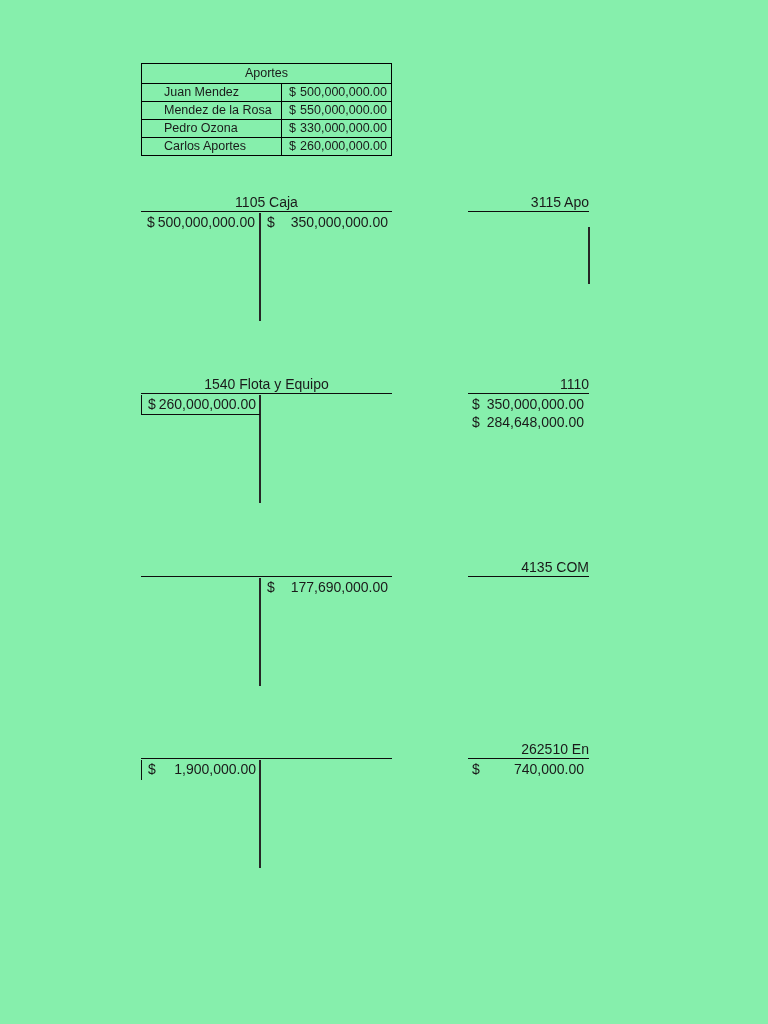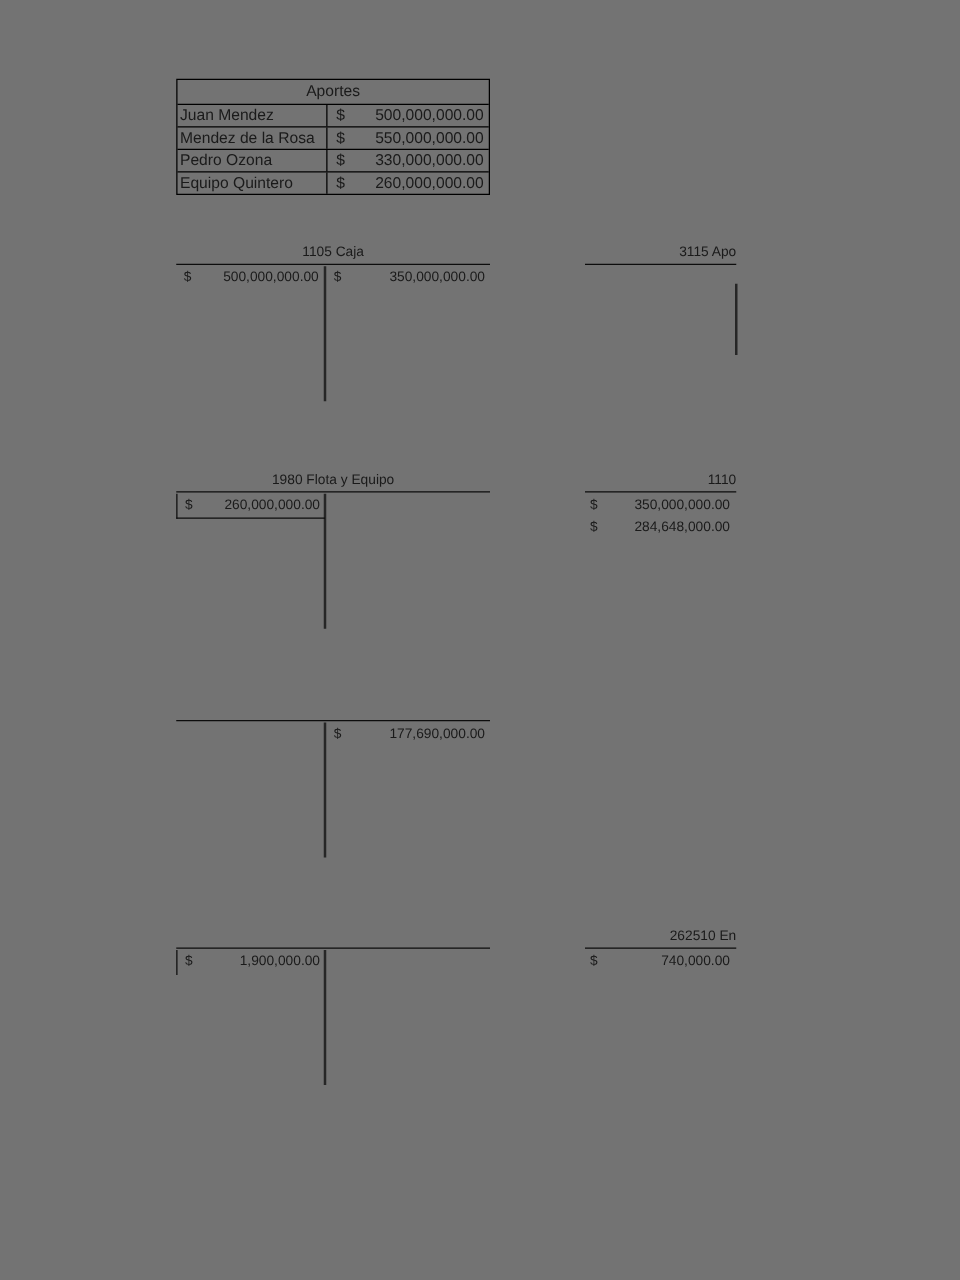--- a/index.html
+++ b/index.html
@@ -1,19 +1,19 @@
 <!DOCTYPE html>
 <html><head>
 <meta charset="utf-8">
 <style>
   html,body { margin:0; padding:0; }
   .page {
     position:relative;
     width:768px; height:1024px;
-    background:#737373;
+    background:#86efac;
     font-family:"Liberation Sans", sans-serif;
     color:#1a1a1a;
     overflow:hidden;
   }
 
   
   .tbl {
     position:absolute; left:141px; top:63px; width:251px;
     border:1.5px solid #000; box-sizing:border-box;
     font-size:12.5px;
@@ -23,29 +23,29 @@
     border-bottom:1.5px solid #000;
   }
   .tbl-row {
     display:flex; height:17px; line-height:16px;
     border-bottom:1.5px solid #000;
   }
   .tbl-row:last-child { border-bottom:none; }
   .tbl-row .name {
     width:120px; border-right:1.5px solid #000;
     padding-left:2px; box-sizing:border-box;
-    white-space:nowrap; overflow:hidden;
+    white-space:nowrap; overflow:hidden;margin-left:20px;
   }
   .tbl-row .amt {
     flex:1; display:flex; justify-content:space-between;
     padding:0 4px 0 7px;
   }
 
   
-  .ta { position:absolute; font-size:11px; height:130px; }
+  .ta { position:absolute; font-size:14px; height:130px; }
   .ta-left  { left:141px; width:251px; }
   .ta-right { left:468px; width:121px; }
   .ta .title {
     position:absolute; top:0; left:0; right:0; height:16px; line-height:15px;
     text-align:center; white-space:nowrap; overflow:hidden;
   }
   .ta-right .title { text-align:right; }
   .ta .rule {
     position:absolute; top:16px; left:0; right:0; height:0;
     border-top:1.5px solid #0d0d0d;
@@ -97,21 +97,21 @@
       </div>
     </div>
     <div class="tbl-row">
       <div class="name">Pedro Ozona</div>
       <div class="amt">
         <span>$</span>
         <span>330,000,000.00</span>
       </div>
     </div>
     <div class="tbl-row">
-      <div class="name">Equipo Quintero</div>
+      <div class="name">Carlos Aportes</div>
       <div class="amt">
         <span>$</span>
         <span>260,000,000.00</span>
       </div>
     </div>
   </div>
 
   <div class="ta ta-left" style="top:195px">
     <div class="title">1105 Caja</div>
     <div class="rule"></div>
@@ -126,21 +126,21 @@
     </div>
   </div>
 
   <div class="ta ta-right" style="top:195px">
     <div class="title">3115 Apo</div>
     <div class="rule"></div>
     <div class="divider short"></div>
   </div>
 
   <div class="ta ta-left" style="top:377px">
-    <div class="title">1980 Flota y Equipo</div>
+    <div class="title">1540 Flota y Equipo</div>
     <div class="rule"></div>
     <div class="divider"></div>
     <div class="row boxed">
       <span>$</span>
       <span>260,000,000.00</span>
     </div>
   </div>
 
   <div class="ta ta-right" style="top:377px">
     <div class="title">1110</div>
@@ -157,20 +157,24 @@
 
   <div class="ta ta-left" style="top:560px">
     <div class="rule"></div>
     <div class="divider"></div>
     <div class="row credit">
       <span>$</span>
       <span>177,690,000.00</span>
     </div>
   </div>
 
+  <div class="ta ta-right" style="top:560px">
+    <div class="title">4135 COM</div>
+    <div class="rule"></div>
+  </div>
 
   <div class="ta ta-left" style="top:742px">
     <div class="rule"></div>
     <div class="divider"></div>
     <div class="row leftedge">
       <span>$</span>
       <span>1,900,000.00</span>
     </div>
   </div>
 

